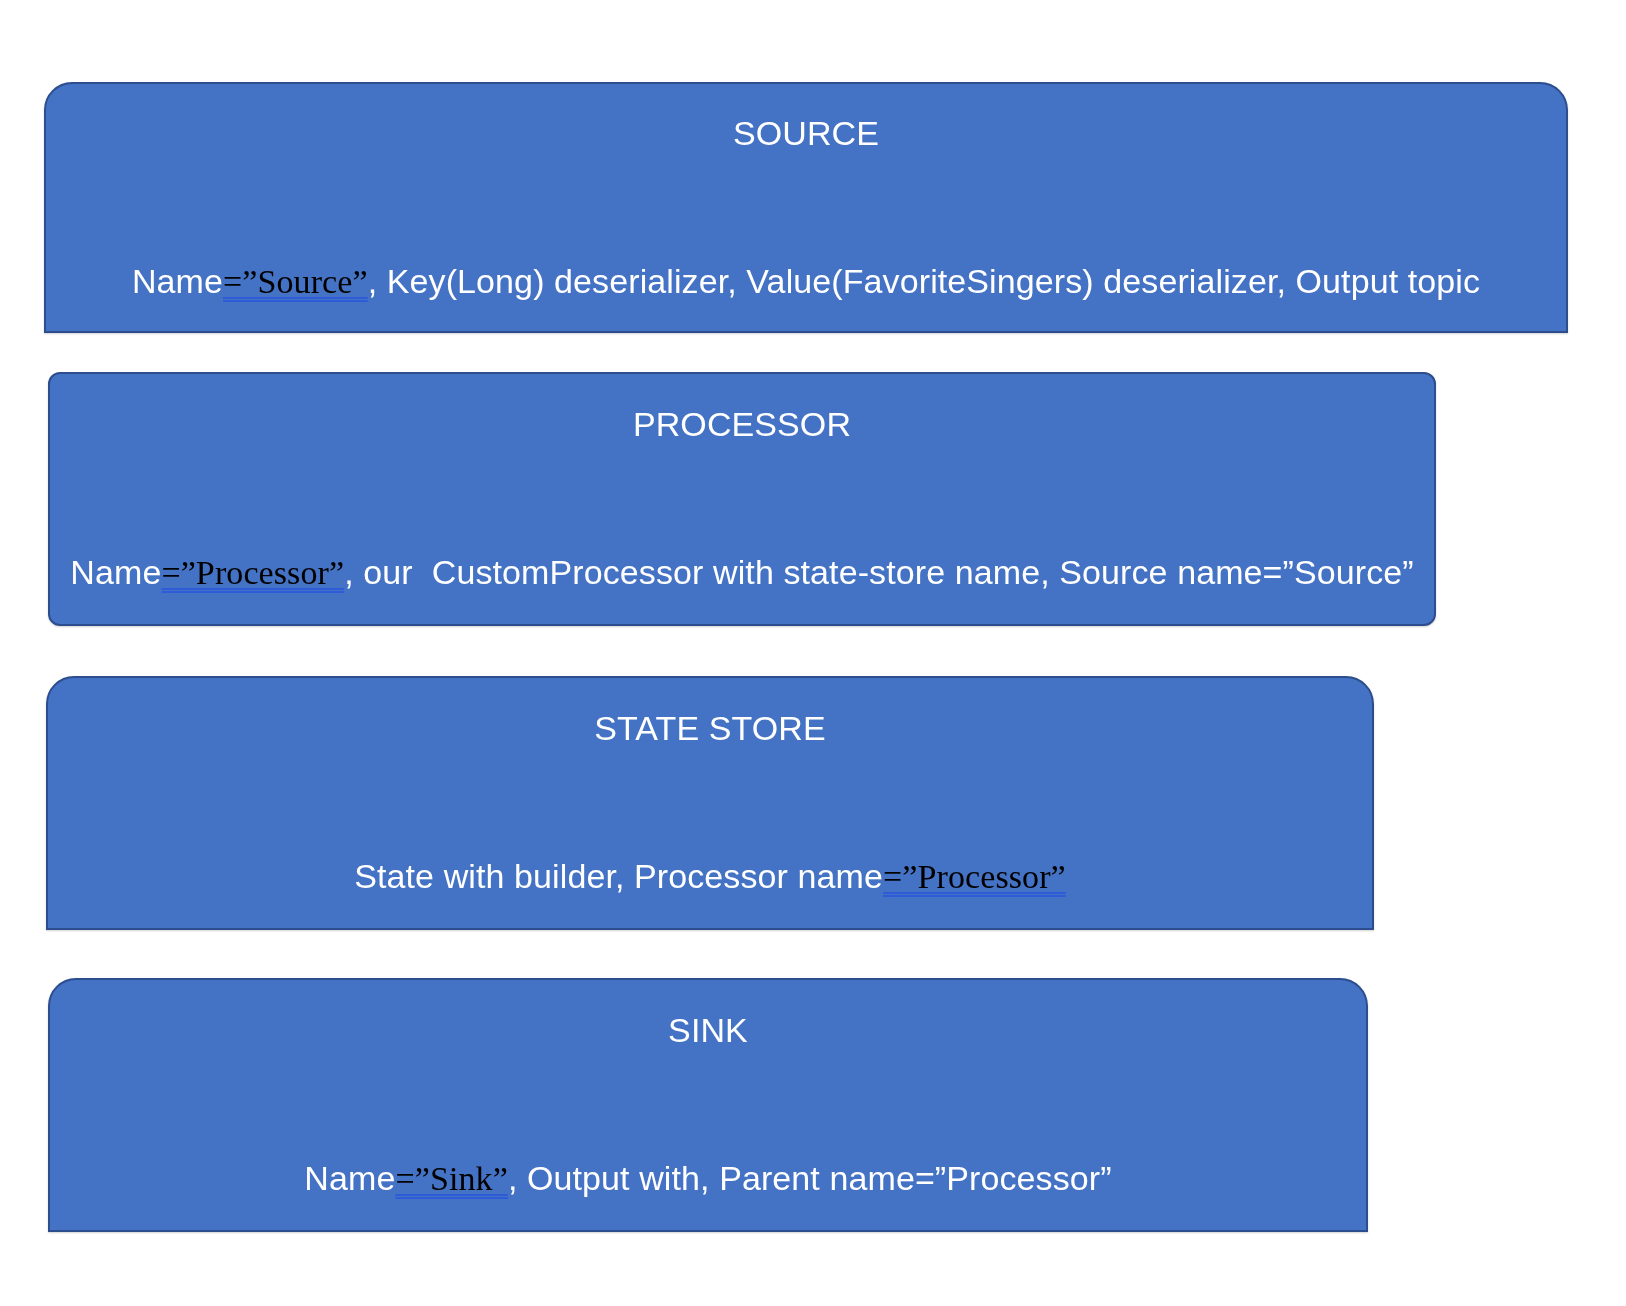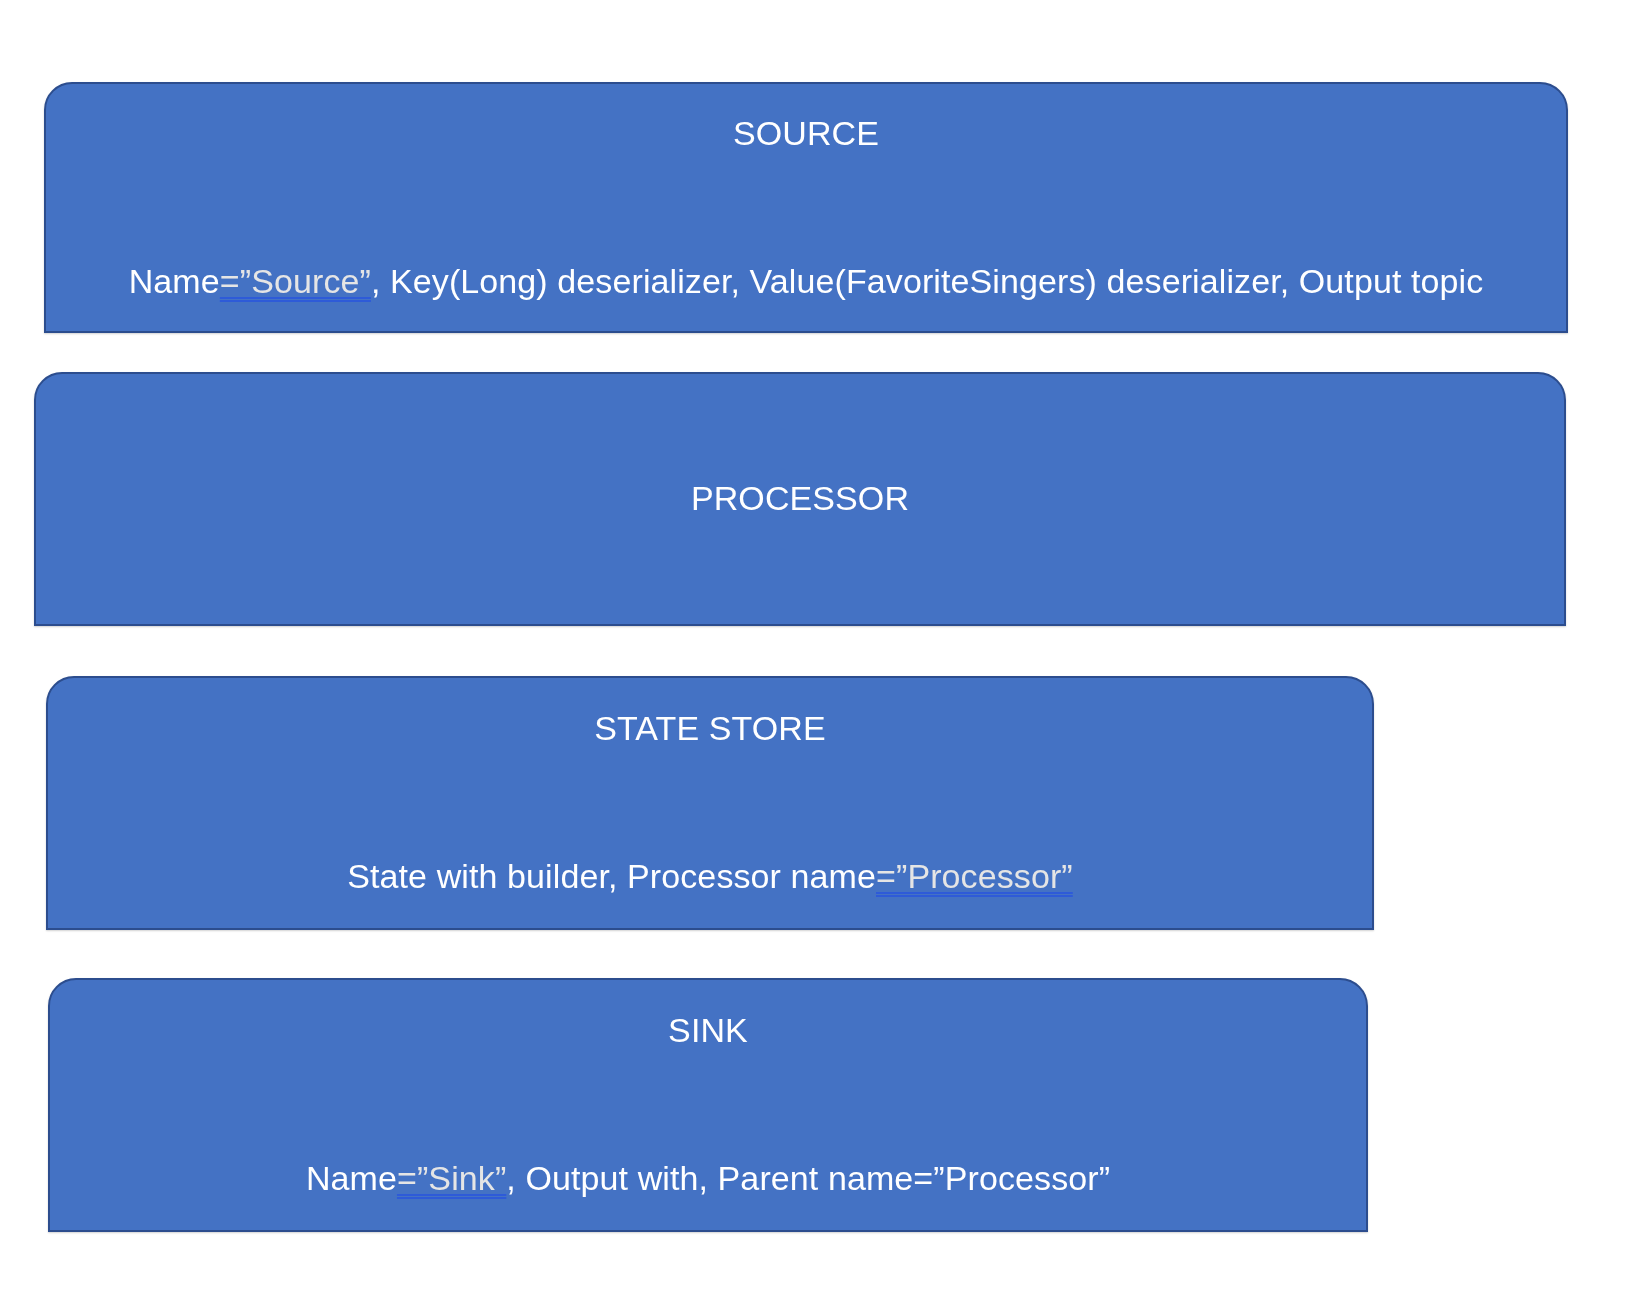--- a/index.html
+++ b/index.html
@@ -55,52 +55,54 @@
   .node-title {
     display: block;
   }
 
   .node-desc {
     display: block;
   }
 
   
   .linkfrag {
-    color: #e5e5e5;
+    color: #000000;
     text-decoration: underline;
     text-decoration-style: double;
     text-decoration-color: #2E5BD8;
     text-decoration-thickness: 2px;
     text-underline-offset: 4px;
+    font-family: Liberation Serif, serif;
     -webkit-text-decoration-line: underline;
     -webkit-text-decoration-style: double;
     -webkit-text-decoration-color: #2E5BD8;
   }
 
   
   #box-source    { left: 44px;  top: 82px;   width: 1524px; height: 251px; }
-  #box-processor { left: 34px;  top: 372px;  width: 1532px; height: 254px; }
+  #box-processor { left: 48px;  top: 372px;  width: 1388px; height: 254px; border-radius: 12px; }
   #box-statestore{ left: 46px;  top: 676px;  width: 1328px; height: 254px; }
   #box-sink      { left: 48px;  top: 978px;  width: 1320px; height: 254px; }
 </style>
 </head>
 <body>
 
 <div id="diagram">
 
   <div class="node-box" id="box-source">
     <div class="node-text">
       <span class="node-title">SOURCE</span>
       <span class="node-desc"><span>Name</span><span class="linkfrag">=”Source”</span><span>, Key(Long) deserializer, Value(FavoriteSingers) deserializer, Output topic</span></span>
     </div>
   </div>
 
   <div class="node-box" id="box-processor">
     <div class="node-text">
       <span class="node-title">PROCESSOR</span>
+      <span class="node-desc"><span>Name</span><span class="linkfrag">=”Processor”</span><span>, our  CustomProcessor with state-store name, Source name=”Source”</span></span>
     </div>
   </div>
 
   <div class="node-box" id="box-statestore">
     <div class="node-text">
       <span class="node-title">STATE STORE</span>
       <span class="node-desc"><span>State with builder, Processor name</span><span class="linkfrag">=”Processor”</span><span></span></span>
     </div>
   </div>
 

